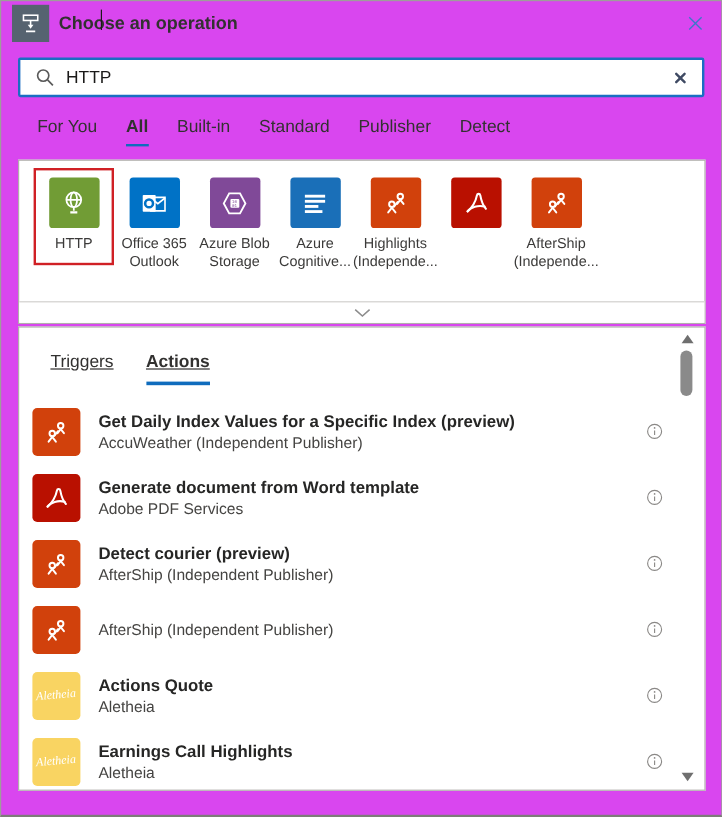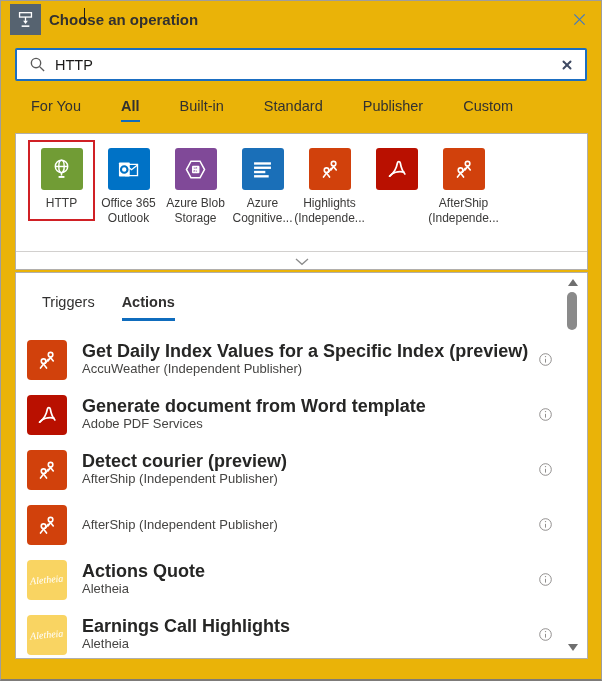--- a/index.html
+++ b/index.html
@@ -1,59 +1,59 @@
 <!DOCTYPE html>
 <html><head>
 <meta charset="utf-8">
 <style>
   html,body{margin:0;padding:0;background:#fff;}
   .dialog{
     position:relative;width:602px;height:681px;box-sizing:border-box;
-    border:1px solid #9f9d9b;border-bottom:2px solid #7d7b79;background:#eab308;
+    border:1px solid #9f9d9b;border-bottom:2px solid #7d7b79;background:#d946ef;
     font-family:"Liberation Sans",sans-serif;color:#323130;overflow:hidden;padding-left:48px;
   }
   
   .hdr-icon{position:absolute;left:9px;top:3px;width:31px;height:31px;
     display:flex;align-items:center;justify-content:center;background:var(--hdr-bg,#566370);}
   .hdr-title{position:absolute;left:48px;top:10px;font-size:15px;font-weight:600;color:#323130;}
   .close-btn{position:absolute;right:13px;top:9px;width:18px;height:18px;cursor:pointer;
     display:flex;align-items:center;justify-content:center;}
   
   .searchbox{position:absolute;left:14px;right:14px;top:47px;height:33px;box-sizing:border-box;
     border:2px solid var(--accent-border,#1b6ec2);border-radius:2px;display:flex;align-items:center;background:#fff;}
   .search-mag{margin:0 9px 0 12px;display:flex;}
   .search-input{flex:1;border:none;outline:none;padding:0;font-family:"Liberation Sans",sans-serif;
     font-size:14.5px;color:#1b1a19;background:transparent;}
   .search-caret{position:absolute;left:83px;top:7px;width:1px;height:17px;background:#1b1a19;}
   .search-clear{margin-right:13px;cursor:pointer;display:flex;}
   
-  .cat-tabs{position:absolute;left:30px;top:97px;display:flex;gap:40px;font-size:14.5px;justify-content:space-between;}
+  .cat-tabs{position:absolute;left:30px;top:97px;display:flex;gap:24px;font-size:14.5px;justify-content:space-between;}
   .cat-tab{padding-bottom:6px;cursor:pointer;color:#323130;border-bottom:2px solid transparent;}
   .cat-tab.selected{font-weight:700;border-bottom-color:var(--accent,#0f6cbd);}
   
   .panel{position:absolute;left:14px;width:573px;box-sizing:border-box;
     border:1px solid #b1afac;background:#fff;}
   .panel-connectors{top:132px;height:137px;}
   .tiles{display:flex;align-items:flex-start;padding:6px 0 0 12px;}
   .tile{width:67px;box-sizing:border-box;display:flex;flex-direction:column;align-items:center;
     border:2px solid transparent;padding:6px 0 8px 0;cursor:pointer;}
   .tile.selected{border-color:var(--select-red,#d02025);}
   .tile-icon{width:42px;height:42px;border-radius:3px;display:flex;align-items:center;justify-content:center;flex:none;}
   .tile-label{margin-top:6px;font-size:12px;line-height:15px;text-align:center;color:#3b3a39;white-space:nowrap;}
   .collapse-strip{position:absolute;left:0;right:0;bottom:0;height:17px;border-top:1px solid #d2d0ce;
     display:flex;align-items:center;justify-content:center;cursor:pointer;background:#fff;}
-  .panel-operations{top:271px;height:387px;}
+  .panel-operations{top:271px;height:387px;text-decoration:underline;}
   .op-tabs{display:flex;gap:27px;padding:21px 0 0 26px;font-size:14.5px;}
   .op-tab{padding-bottom:8px;cursor:pointer;border-bottom:3px solid transparent;}
   .op-tab.selected{font-weight:700;border-bottom-color:var(--accent,#0f6cbd);}
   .action-list{position:absolute;top:56px;left:0;right:0;bottom:1px;padding:3px 0 0 11px;overflow:hidden;}
   .action-row{position:relative;height:55px;display:flex;align-items:center;cursor:pointer;padding-right:64px;}
   .row-icon{width:40px;height:40px;border-radius:4px;flex:none;display:flex;align-items:center;justify-content:center;}
   .row-text{margin-left:15px;min-width:0;}
-  .row-title{font-size:18px;font-weight:700;color:#262625;line-height:18px;white-space:nowrap;}
+  .row-title{font-size:14px;font-weight:700;color:#262625;line-height:18px;white-space:nowrap;}
   .row-sub{font-size:13px;color:#454442;line-height:17px;white-space:nowrap;}
   .row-info{position:absolute;right:34px;top:50%;margin-top:-8px;cursor:pointer;display:flex;}
   .aletheia-script{font-family:"Liberation Serif",serif;font-style:italic;font-size:10px;color:#fff;transform:rotate(-5deg);}
   
   .vscroll{position:absolute;top:4px;bottom:5px;right:8px;width:12px;}
   .vs-up{position:absolute;top:2px;left:1px;width:0;height:0;cursor:pointer;
     border-left:5px solid transparent;border-right:5px solid transparent;border-bottom:7px solid #6f6f6f;}
   .vs-thumb{position:absolute;top:15px;left:0;width:10px;height:38px;background:#8a8a8a;border-radius:5px;cursor:pointer;}
   .vs-down{position:absolute;bottom:2px;left:1px;width:0;height:0;cursor:pointer;
     border-left:5px solid transparent;border-right:5px solid transparent;border-top:7px solid #6f6f6f;}
@@ -95,21 +95,21 @@
     </span>
   </div>
   <div class="search-caret"></div>
 
   <div class="cat-tabs">
       <div class="cat-tab">For You</div>
       <div class="cat-tab selected">All</div>
       <div class="cat-tab">Built-in</div>
       <div class="cat-tab">Standard</div>
       <div class="cat-tab">Publisher</div>
-      <div class="cat-tab">Custom</div>
+      <div class="cat-tab">Detect</div>
     </div>
 
   <div class="panel panel-connectors">
     <div class="tiles">
         <div class="tile selected">
           <div class="tile-icon" style="background: rgb(113, 156, 53);">
             <svg width="27" height="27" viewBox="0 0 24 24" fill="none" stroke="#fff" stroke-width="1.3">
               <circle cx="12" cy="9.3" r="5.5"></circle>
               <ellipse cx="12" cy="9.3" rx="2.4" ry="5.5"></ellipse>
               <line x1="6.5" y1="9.3" x2="17.5" y2="9.3"></line>

